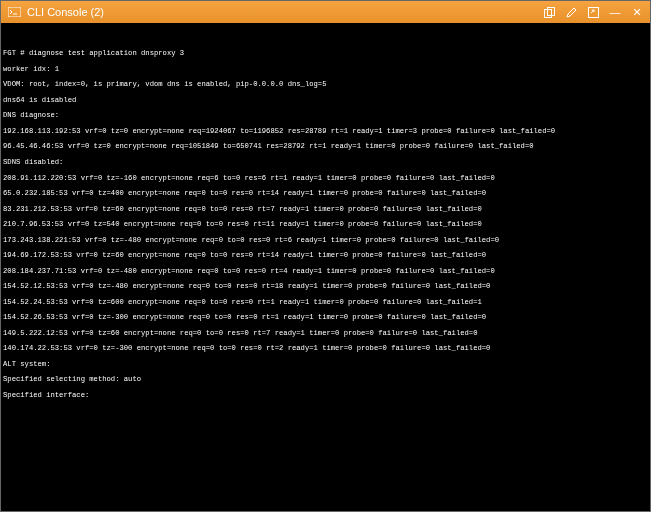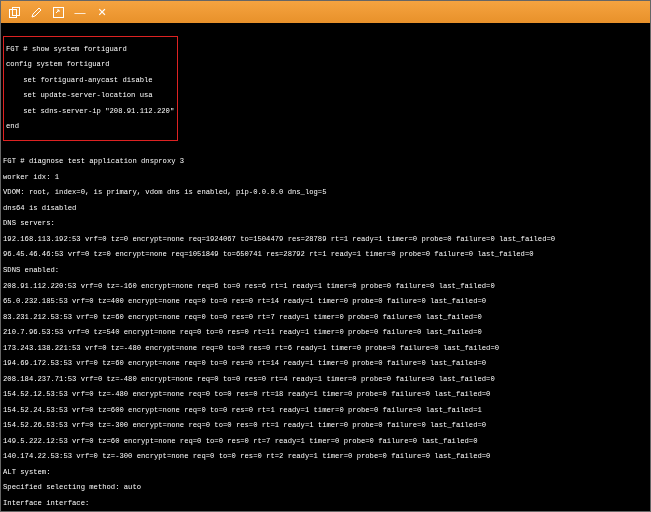--- a/index.html
+++ b/index.html
@@ -47,20 +47,30 @@
     padding: 1px 3px 1px 2px;
     margin: 1px 0 2px 0;
     display: inline-block;
   }
   .line { display: block; }
 </style>
 </head>
 <body>
 
 <div class="titlebar">
+  <div class="titlebar-left">
+    <span class="ticon">
+      <svg width="13" height="10" viewBox="0 0 13 10">
+          <rect x="0" y="0" width="13" height="10" fill="none" stroke="#fff" stroke-width="1"></rect>
+          <path d="M2 3 L4 5 L2 7" fill="none" stroke="#fff" stroke-width="1"></path>
+          <line x1="5" y1="7" x2="9" y2="7" stroke="#fff" stroke-width="1"></line>
+        </svg>
+    </span>
+    <span>CLI Console (2)</span>
+  </div>
   <div class="titlebar-right">
     <span class="winbtn">
       <svg width="11" height="11" viewBox="0 0 11 11">
           <rect x="0.5" y="2.5" width="7" height="8" fill="none" stroke="#fff"></rect>
           <rect x="3.5" y="0.5" width="7" height="8" fill="none" stroke="#fff"></rect>
         </svg>
     </span>
     <span class="winbtn">
       <svg width="11" height="11" viewBox="0 0 11 11">
           <path d="M1 10 L2 7 L8 1 L10 3 L4 9 Z" fill="none" stroke="#fff"></path>
@@ -71,52 +81,44 @@
           <rect x="0.5" y="0.5" width="10" height="10" fill="none" stroke="#fff"></rect>
           <path d="M3 6 L6 3 M6 3 L6 5 M6 3 L4 3" fill="none" stroke="#fff"></path>
         </svg>
     </span>
     <span class="winbtn">—</span>
     <span class="winbtn">✕</span>
   </div>
 </div>
 
 <div class="content">
-<div class="box">
-<span class="line">FGT # show system fortiguard</span>
-<span class="line">config system fortiguard</span>
-<span class="line">    set fortiguard-anycast disable</span>
-<span class="line">    set update-server-location usa</span>
-<span class="line">    set sdns-server-ip "208.91.112.220"</span>
-<span class="line">end</span>
-</div>
 <span class="line"> </span>
 <span class="line">FGT # diagnose test application dnsproxy 3</span>
 <span class="line">worker idx: 1</span>
 <span class="line">VDOM: root, index=0, is primary, vdom dns is enabled, pip-0.0.0.0 dns_log=5</span>
 <span class="line">dns64 is disabled</span>
-<span class="line">DNS servers:</span>
-<span class="line">192.168.113.192:53 vrf=0 tz=0 encrypt=none req=1924067 to=1504479 res=28789 rt=1 ready=1 timer=0 probe=0 failure=0 last_failed=0</span>
+<span class="line">DNS diagnose:</span>
+<span class="line">192.168.113.192:53 vrf=0 tz=0 encrypt=none req=1924067 to=1196852 res=28789 rt=1 ready=1 timer=3 probe=0 failure=0 last_failed=0</span>
 <span class="line">96.45.46.46:53 vrf=0 tz=0 encrypt=none req=1051849 to=650741 res=28792 rt=1 ready=1 timer=0 probe=0 failure=0 last_failed=0</span>
-<span class="line">SDNS enabled:</span>
+<span class="line">SDNS disabled:</span>
 <span class="line">208.91.112.220:53 vrf=0 tz=-160 encrypt=none req=6 to=0 res=6 rt=1 ready=1 timer=0 probe=0 failure=0 last_failed=0</span>
 <span class="line">65.0.232.185:53 vrf=0 tz=400 encrypt=none req=0 to=0 res=0 rt=14 ready=1 timer=0 probe=0 failure=0 last_failed=0</span>
 <span class="line">83.231.212.53:53 vrf=0 tz=60 encrypt=none req=0 to=0 res=0 rt=7 ready=1 timer=0 probe=0 failure=0 last_failed=0</span>
 <span class="line">210.7.96.53:53 vrf=0 tz=540 encrypt=none req=0 to=0 res=0 rt=11 ready=1 timer=0 probe=0 failure=0 last_failed=0</span>
 <span class="line">173.243.138.221:53 vrf=0 tz=-480 encrypt=none req=0 to=0 res=0 rt=6 ready=1 timer=0 probe=0 failure=0 last_failed=0</span>
 <span class="line">194.69.172.53:53 vrf=0 tz=60 encrypt=none req=0 to=0 res=0 rt=14 ready=1 timer=0 probe=0 failure=0 last_failed=0</span>
 <span class="line">208.184.237.71:53 vrf=0 tz=-480 encrypt=none req=0 to=0 res=0 rt=4 ready=1 timer=0 probe=0 failure=0 last_failed=0</span>
 <span class="line">154.52.12.53:53 vrf=0 tz=-480 encrypt=none req=0 to=0 res=0 rt=18 ready=1 timer=0 probe=0 failure=0 last_failed=0</span>
 <span class="line">154.52.24.53:53 vrf=0 tz=600 encrypt=none req=0 to=0 res=0 rt=1 ready=1 timer=0 probe=0 failure=0 last_failed=1</span>
 <span class="line">154.52.26.53:53 vrf=0 tz=-300 encrypt=none req=0 to=0 res=0 rt=1 ready=1 timer=0 probe=0 failure=0 last_failed=0</span>
 <span class="line">149.5.222.12:53 vrf=0 tz=60 encrypt=none req=0 to=0 res=0 rt=7 ready=1 timer=0 probe=0 failure=0 last_failed=0</span>
 <span class="line">140.174.22.53:53 vrf=0 tz=-300 encrypt=none req=0 to=0 res=0 rt=2 ready=1 timer=0 probe=0 failure=0 last_failed=0</span>
 <span class="line">ALT system:</span>
 <span class="line">Specified selecting method: auto</span>
-<span class="line">Interface interface:</span>
+<span class="line">Specified interface:</span>
 
 
 <span class="line"></span>
 
 
 
 
 
 
 

